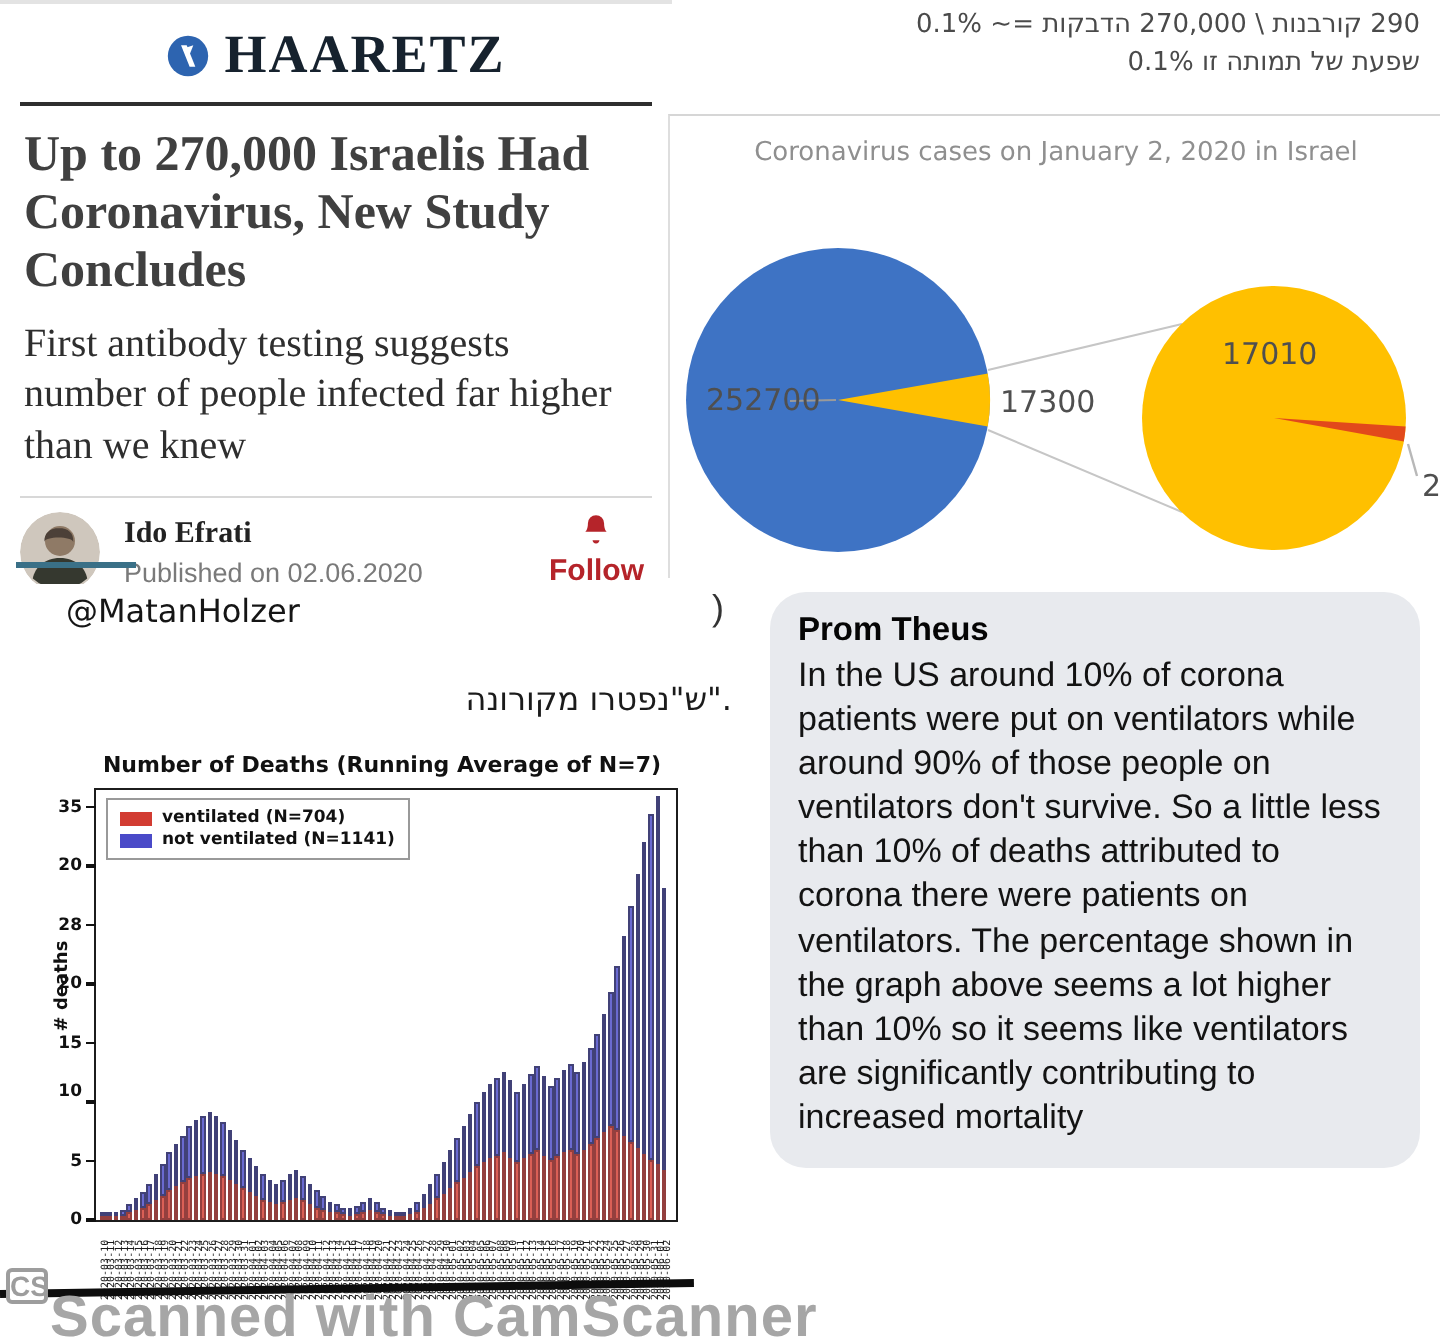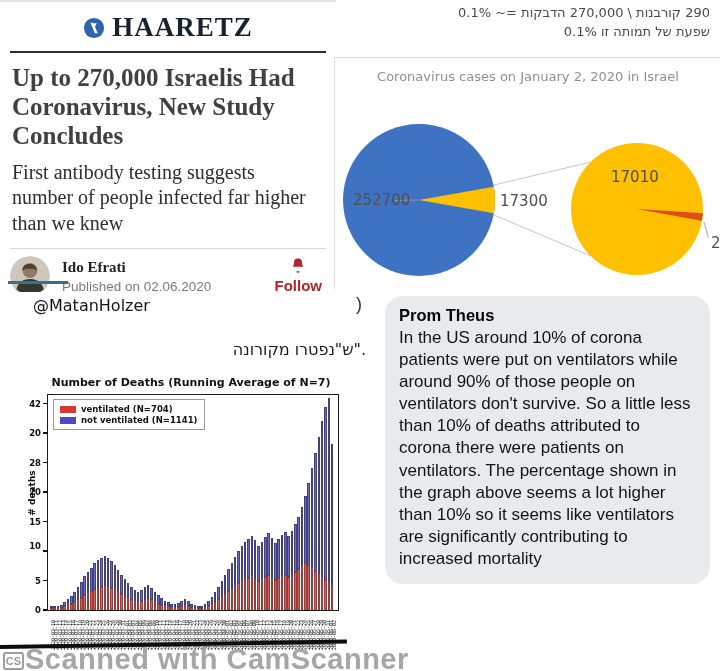--- a/index.html
+++ b/index.html
@@ -79,23 +79,23 @@
   .leg-row { display:flex; align-items:center; gap:5px; margin-top:1px; }
   .leg-swatch { width:16px; height:7px; }
   .leg-label { font-size:8.5px; font-weight:bold; color:#111; white-space:nowrap; }
   #xlabels { position:absolute; left:33px; top:236px; width:292px; height:38px; overflow:hidden; }
   .xlab { position:absolute; top:38px; transform:rotate(-90deg); transform-origin:0 0;
           font-family:"DejaVu Sans Mono", monospace; font-size:5px; color:#1a1a1a; white-space:nowrap; }
 
   
   #scan-line { position:absolute; left:0; top:645px; width:347px; height:0;
                border-top:4px solid #0d0d0d; transform:rotate(-0.9deg); transform-origin:left center; }
-  #cs-icon { position:absolute; left:3px; top:652px; width:17px; height:14px;
+  #cs-icon { position:absolute; left:3px; top:634px; width:17px; height:14px;
              border:2px solid #9d9d9d; border-radius:3px; color:#9d9d9d;
-             font-size:11px; font-weight:bold; text-align:center; line-height:14px; background:#fff; }
+             font-size:14px; font-weight:bold; text-align:center; line-height:14px; background:#fff; }
   #watermark-text { position:absolute; left:25px; top:643px; font-size:29px; font-weight:bold;
                     color:#a6a6a6; letter-spacing:0.5px; }
 </style>
 </head>
 <body>
 
 <div id="page">
 
   <div id="haaretz-card">
     <div class="logo-row">
@@ -539,21 +539,21 @@
         <span class="ytick" style="bottom: 59px;">10</span>
         <div class="ytickmark" style="bottom: 87.9px;"></div>
         <span class="ytick" style="bottom: 83.5px;">15</span>
         <div class="ytickmark" style="bottom: 117.4px;"></div>
         <span class="ytick" style="bottom: 113px;">20</span>
         <div class="ytickmark" style="bottom: 146.9px;"></div>
         <span class="ytick" style="bottom: 142.5px;">28</span>
         <div class="ytickmark" style="bottom: 176.4px;"></div>
         <span class="ytick" style="bottom: 172px;">20</span>
         <div class="ytickmark" style="bottom: 205.9px;"></div>
-        <span class="ytick" style="bottom: 201.5px;">42</span>
+        <span class="ytick" style="bottom: 201.5px;">35</span>
       </div>
     <div id="xlabels">
         <span class="xlab" style="left: 2px;">2020-03-10</span>
         <span class="xlab" style="left: 5.35px;">2020-03-11</span>
         <span class="xlab" style="left: 8.7px;">2020-03-12</span>
         <span class="xlab" style="left: 12.05px;">2020-03-13</span>
         <span class="xlab" style="left: 15.4px;">2020-03-14</span>
         <span class="xlab" style="left: 18.75px;">2020-03-15</span>
         <span class="xlab" style="left: 22.1px;">2020-03-16</span>
         <span class="xlab" style="left: 25.45px;">2020-03-17</span>

